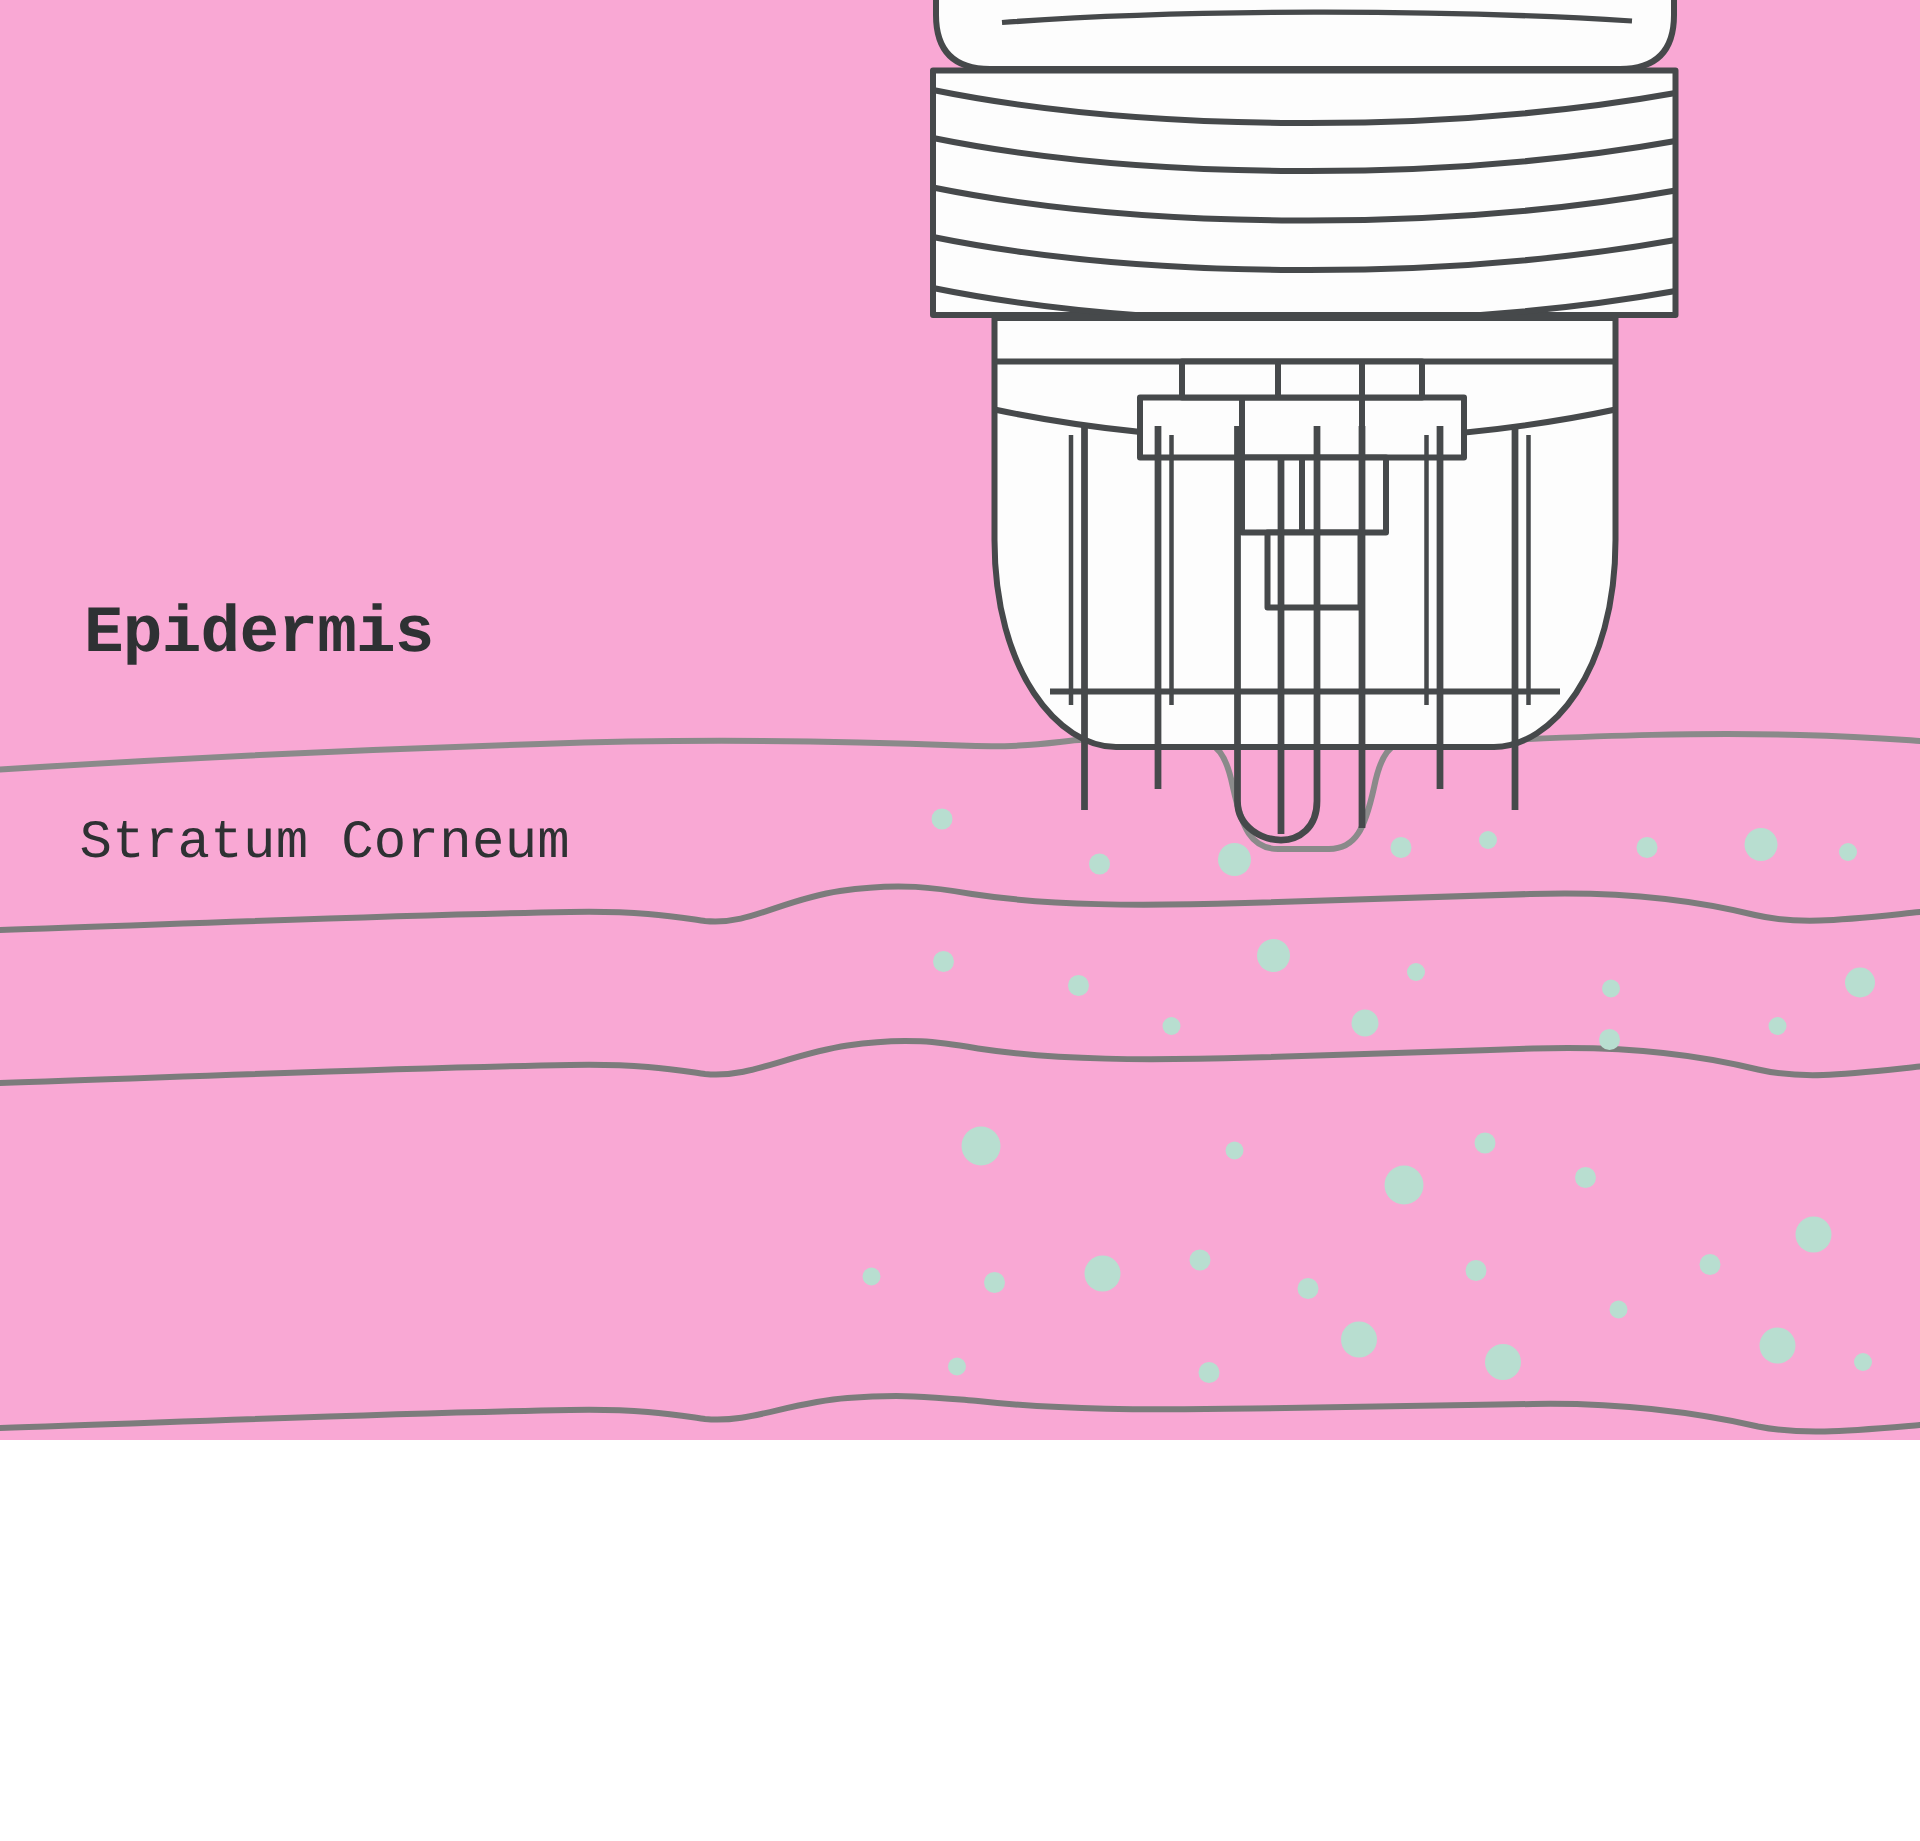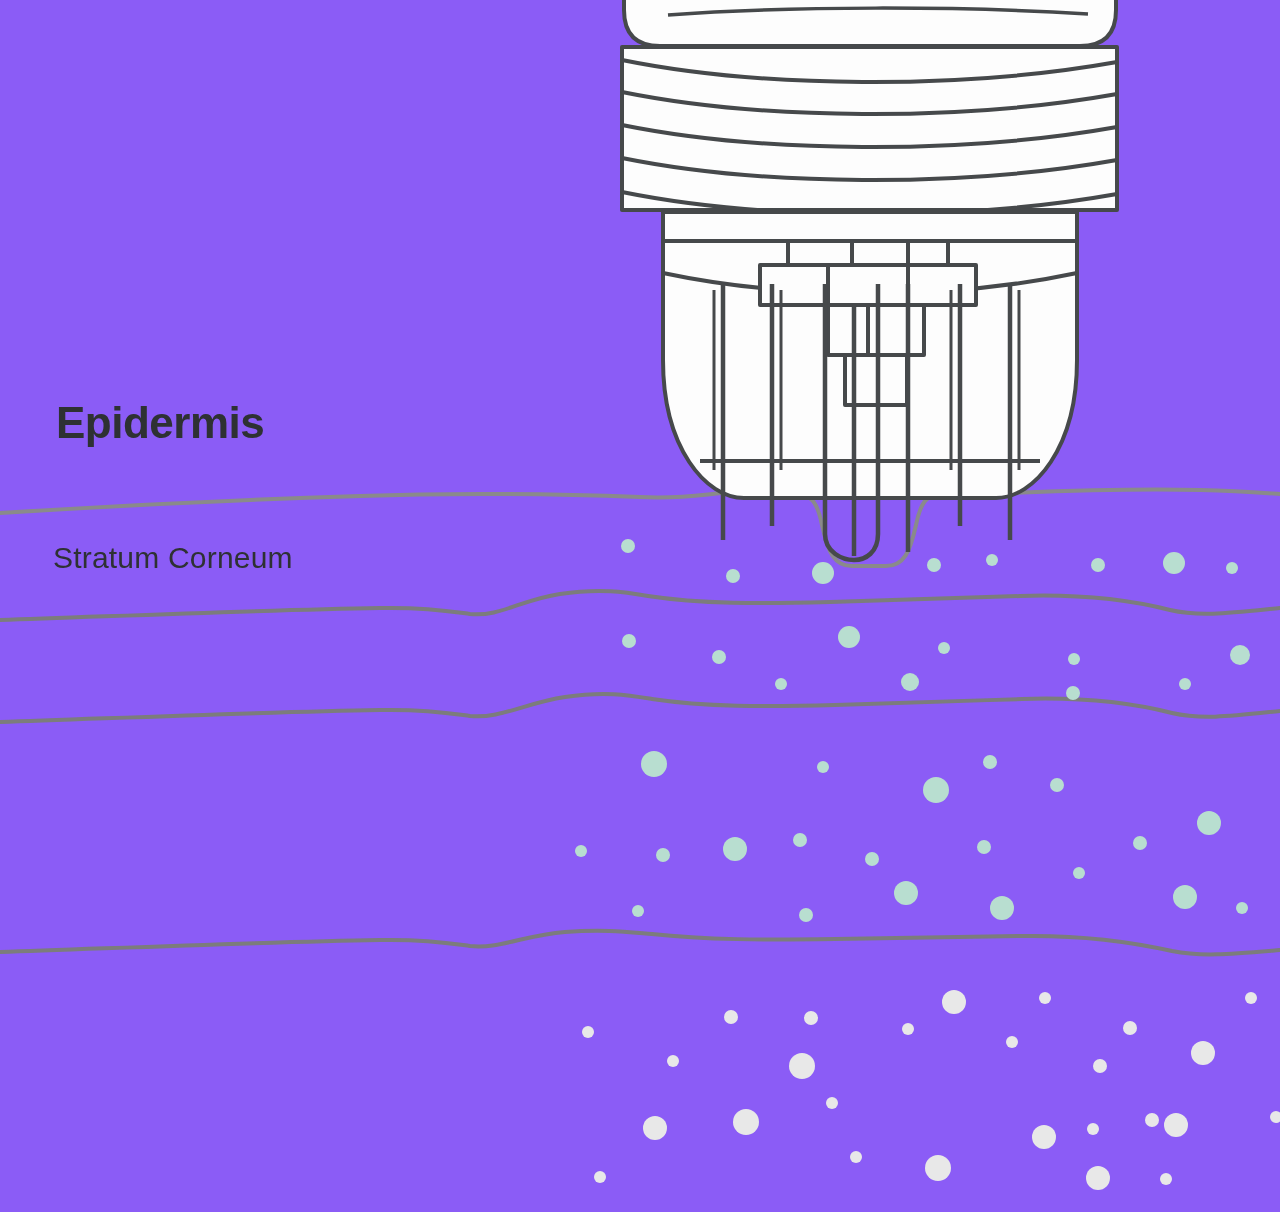--- a/index.html
+++ b/index.html
@@ -6,23 +6,24 @@
     margin: 0;
     padding: 0;
     background: #ffffff;
   }
   body {
     font-family: "Liberation Sans", sans-serif;
   }
   #stage {
     position: relative;
     width: 1280px;
-    height: 1212px;
-    background: #8b5cf6;
+    height: 960px;
+    background: #f9a8d4;
     overflow: hidden;
+    font-family: Liberation Mono, monospace;
   }
   #diagram-svg {
     position: absolute;
     left: 0;
     top: 0;
     width: 1280px;
     height: 1227px;
     display: block;
   }
   .label-epidermis {
@@ -32,21 +33,21 @@
     font-size: 44px;
     font-weight: bold;
     color: #2e3133;
     letter-spacing: -0.5px;
     white-space: nowrap;
   }
   .label-stratum {
     position: absolute;
     left: 53px;
     top: 541px;
-    font-size: 30px;
+    font-size: 36px;
     font-weight: normal;
     color: #2e3133;
     letter-spacing: 0.2px;
     white-space: nowrap;
   }
 </style>
 </head>
 <body>
 
 <div id="stage">

